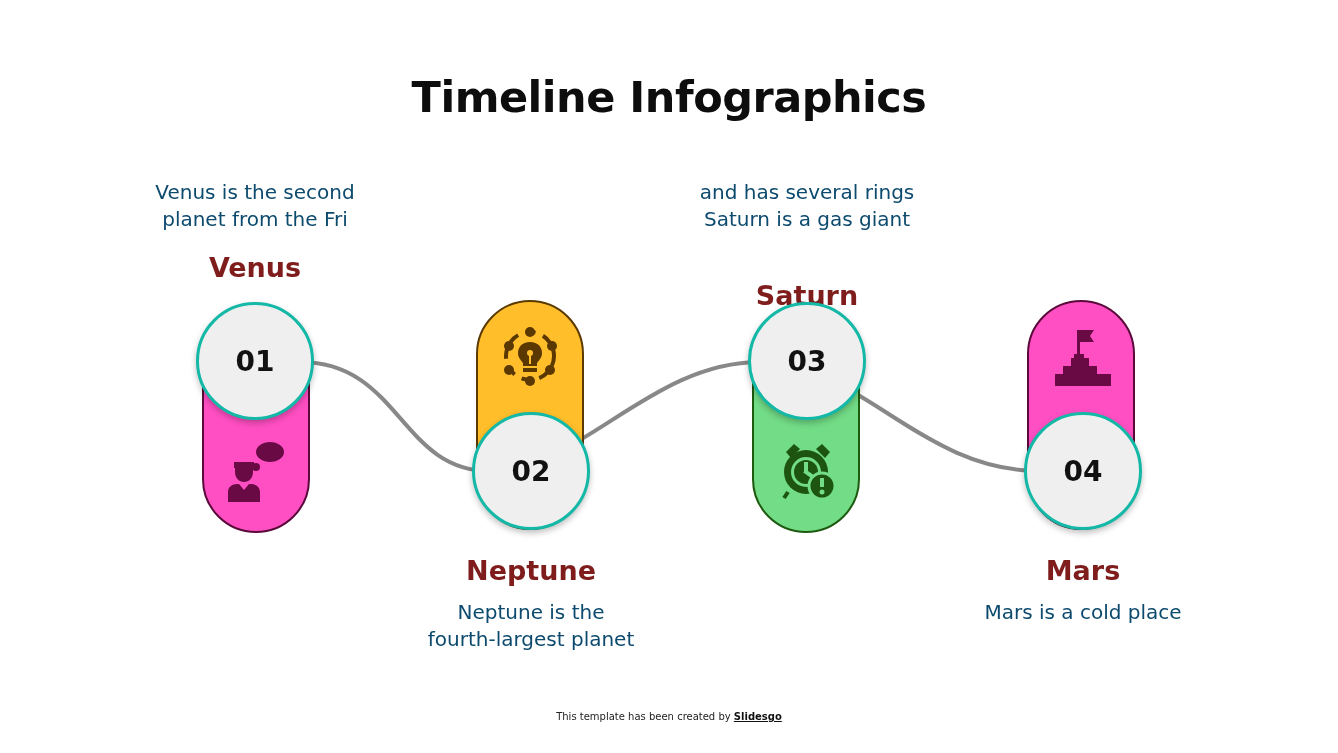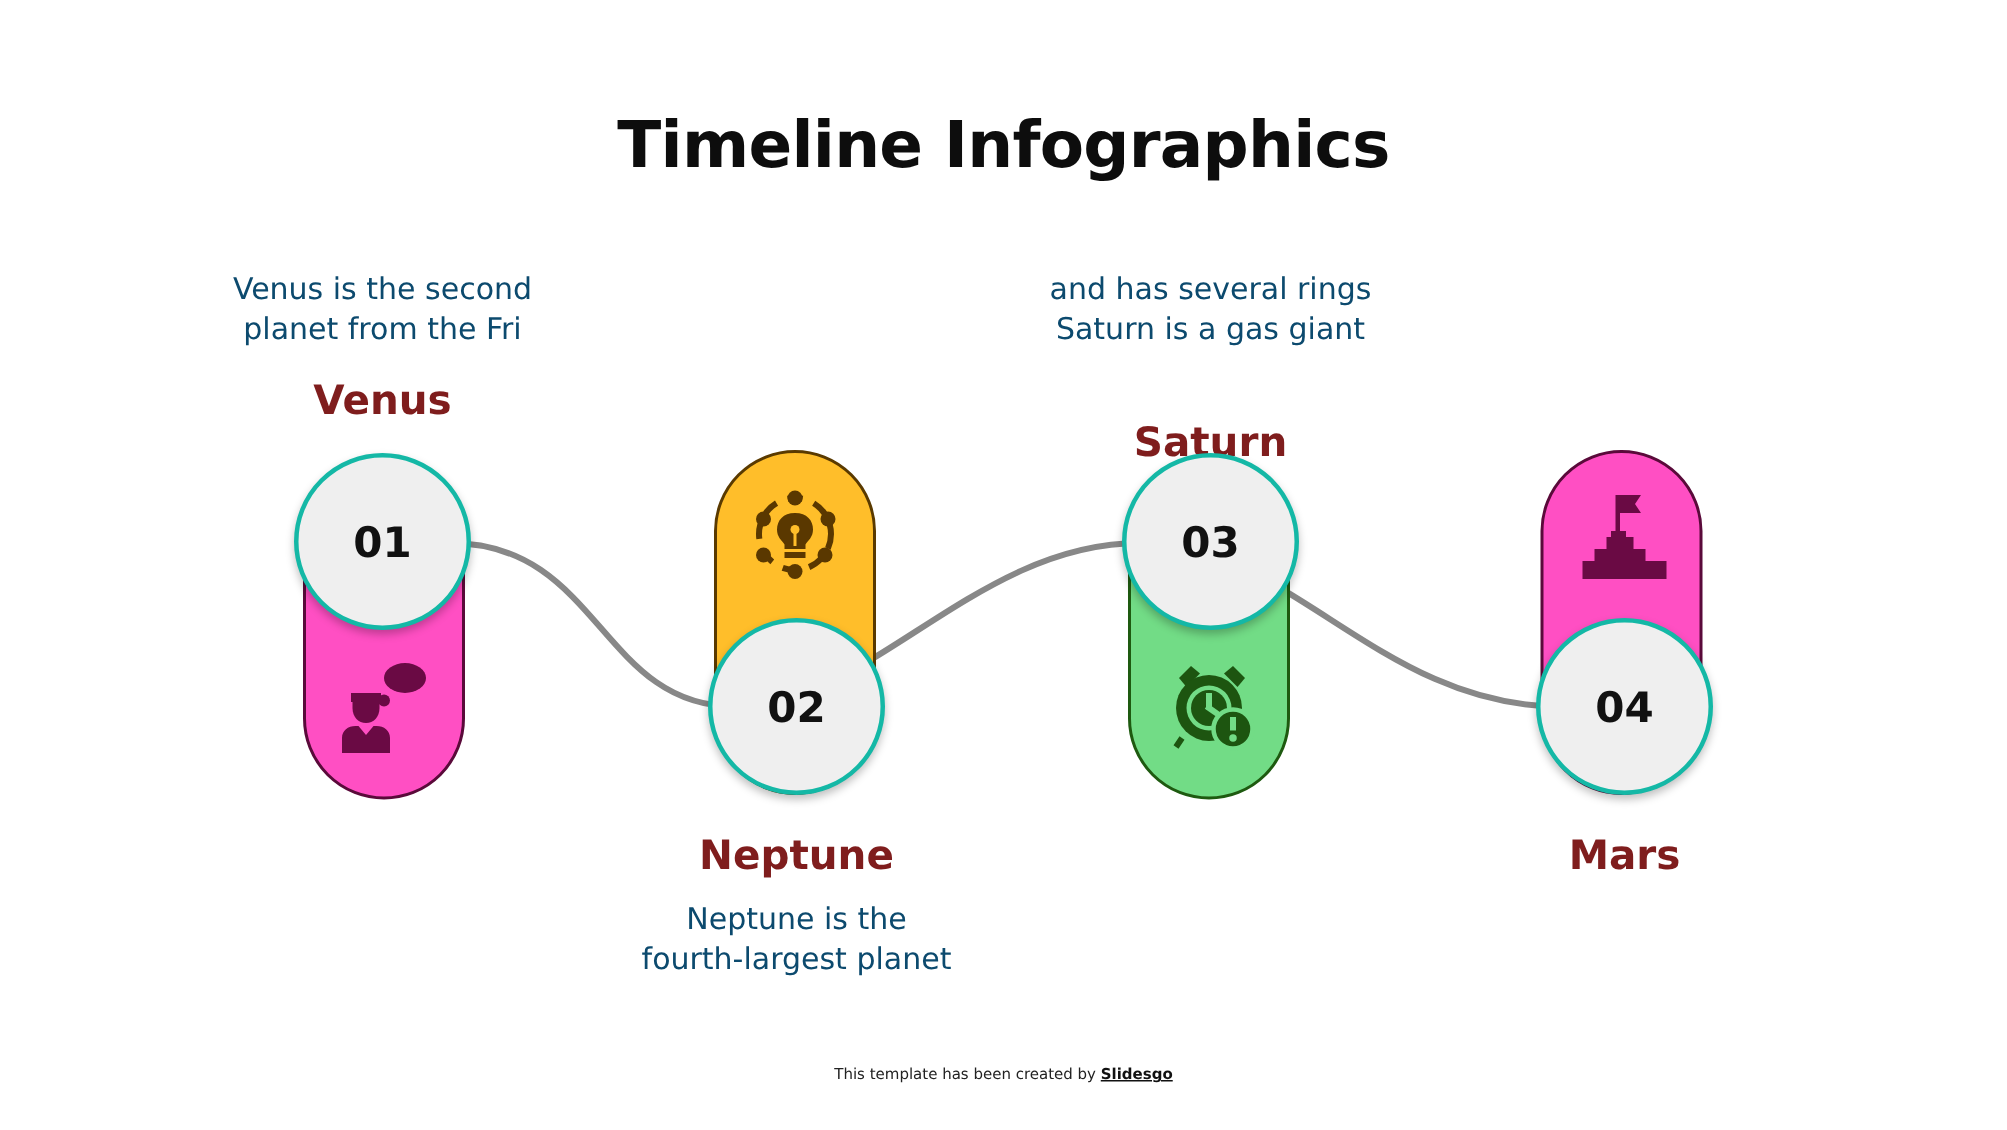--- a/index.html
+++ b/index.html
@@ -119,17 +119,18 @@
       <rect x="23" y="28" width="10" height="4"></rect>
       <rect x="20" y="32" width="18" height="8"></rect>
       <rect x="12" y="40" width="34" height="8"></rect>
       <rect x="4" y="48" width="56" height="12"></rect>
     </g>
   </svg>
 </div>
 <div class="num-circle" style="left:1024px; top:412px;">04</div>
 <div class="label" style="left:933px; top:555px;">Mars</div>
 <div class="desc" style="left:933px; top:599px;">
+  <div>Mars is a cold place</div>
 </div>
 
 <div class="footer">
   <span>This template has been created by </span><a>Slidesgo</a>
 </div>
 
 </body></html>

